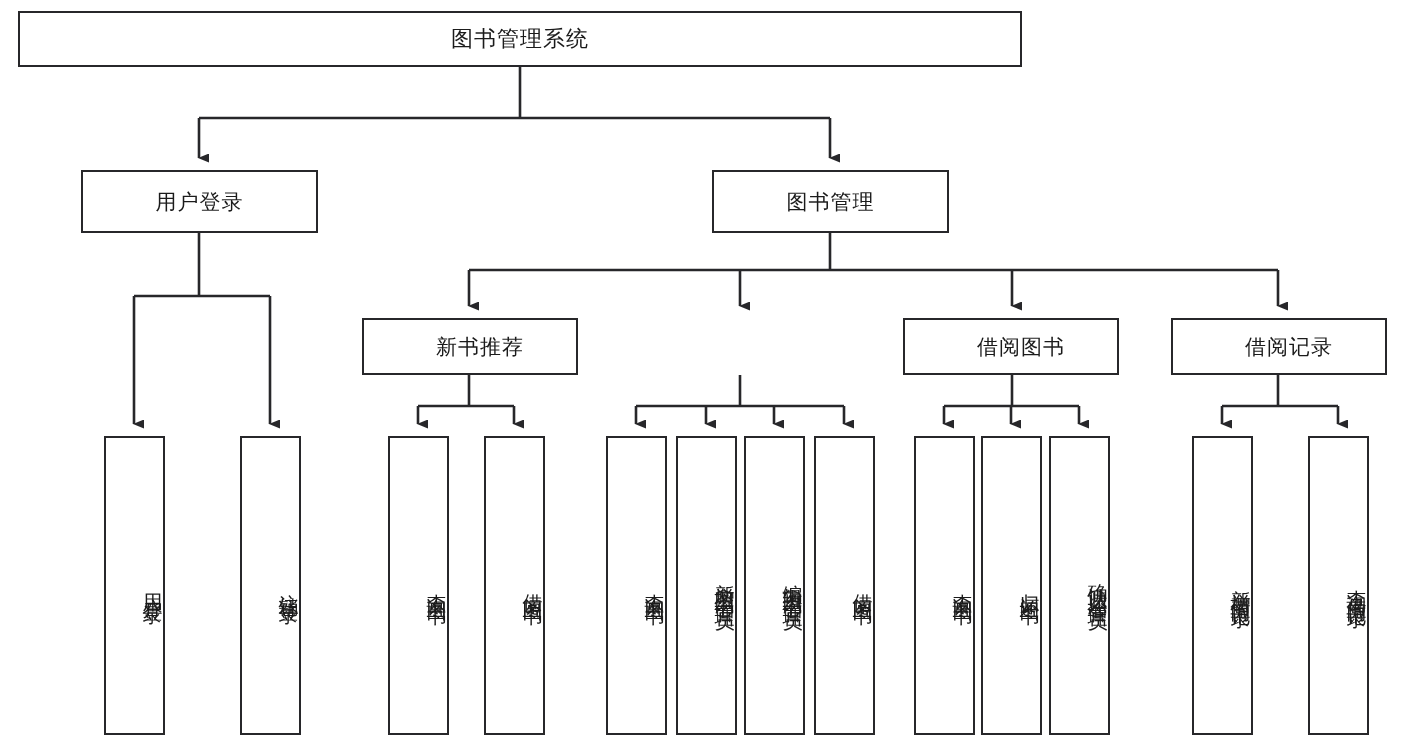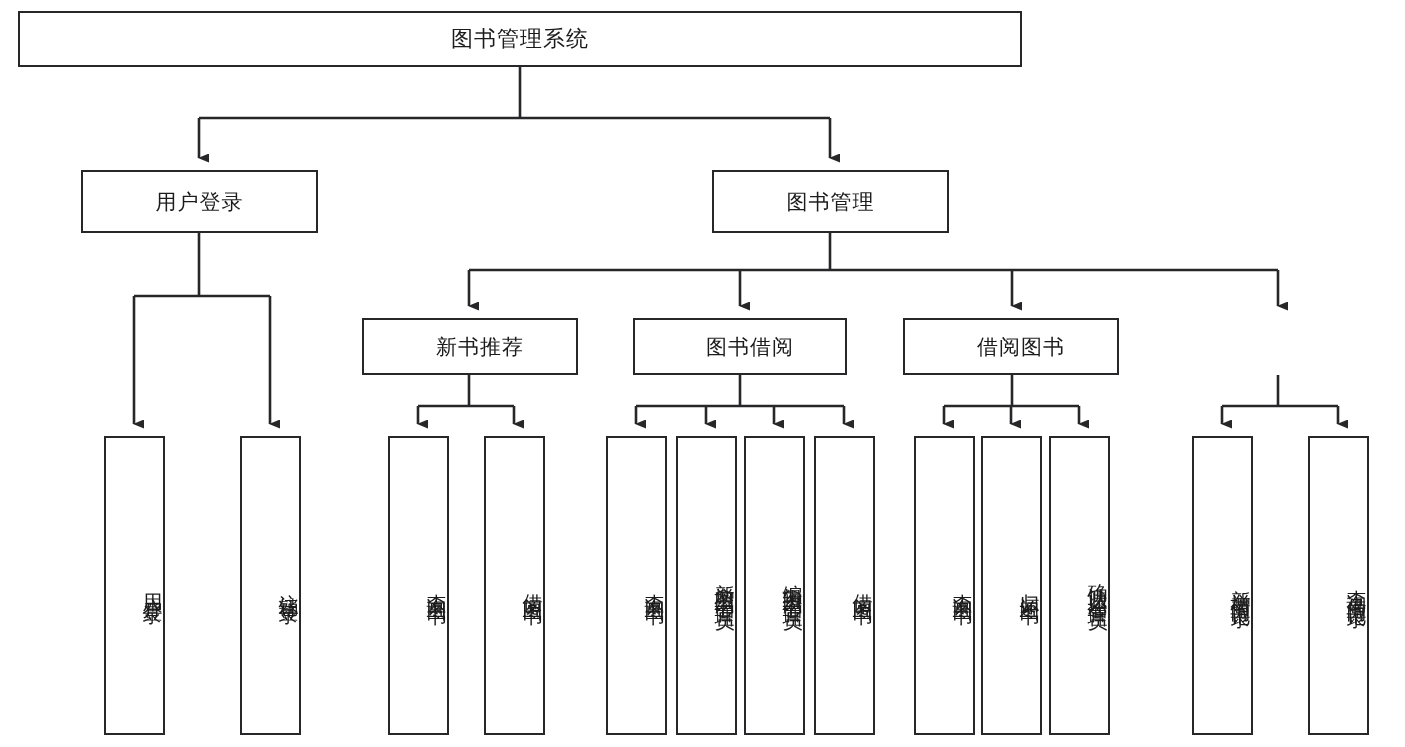--- a/index.html
+++ b/index.html
@@ -138,26 +138,26 @@
   <div class="node level1" style="left:81px; top:170px; width:237px; height:63px;">
     <span>用户登录</span>
   </div>
   <div class="node level1" style="left:712px; top:170px; width:237px; height:63px;">
     <span>图书管理</span>
   </div>
 
   <div class="node level2" style="left:362px; top:318px; width:216px; height:57px;">
     <span>新书推荐</span>
   </div>
-  <div class="node level2" style="left:633px; top:318px; width:214px; height:57px;">
-    <span>图书借阅</span>
-  </div>
   <div class="node level2" style="left:903px; top:318px; width:216px; height:57px;">
     <span>借阅图书</span>
   </div>
+  <div class="node level2" style="left:1171px; top:318px; width:216px; height:57px;">
+    <span>借阅记录</span>
+  </div>
 
   <div class="node leaf" style="left:104px; top:436px; width:61px; height:299px;">
     <span>用户登录</span>
   </div>
   <div class="node leaf" style="left:240px; top:436px; width:61px; height:299px;">
     <span>注销登录</span>
   </div>
 
   <div class="node leaf" style="left:388px; top:436px; width:61px; height:299px;">
     <span>查询图书</span>

